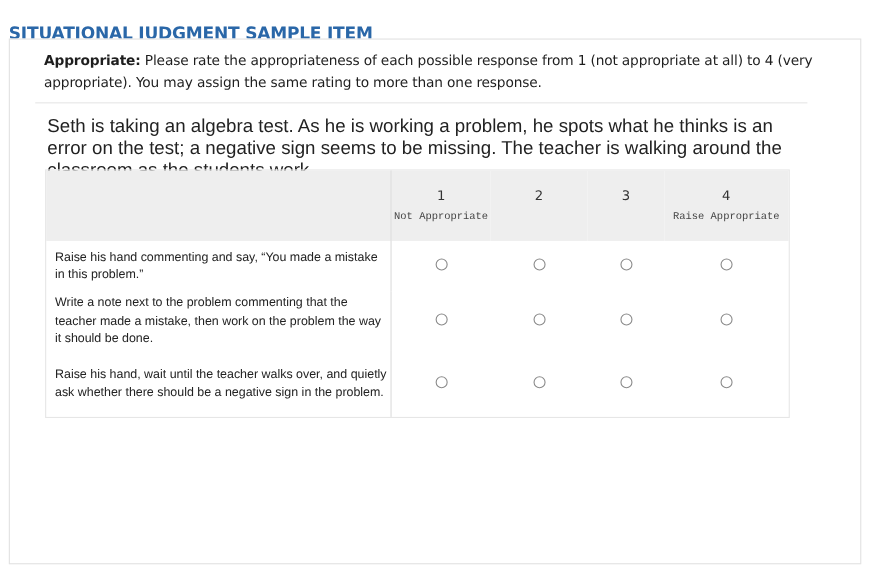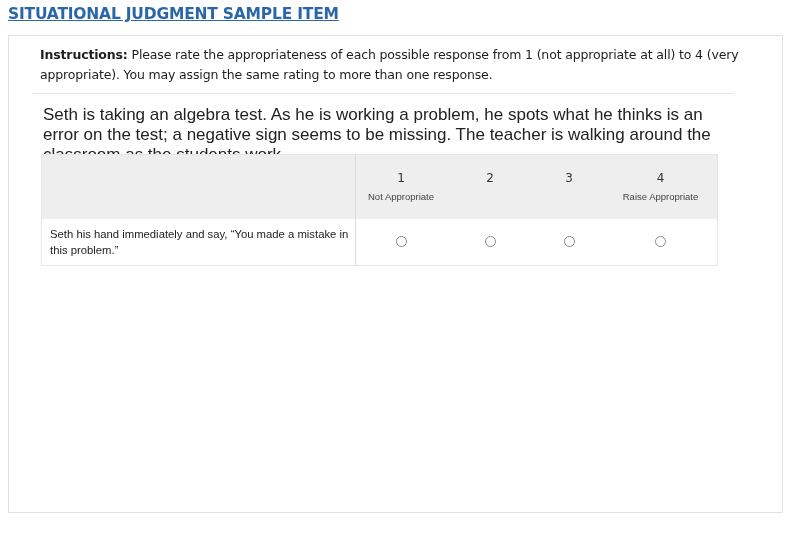--- a/index.html
+++ b/index.html
@@ -1,20 +1,20 @@
 <!DOCTYPE html>
 <html><head>
 <meta charset="utf-8">
 <style>
   html, body { margin: 0; padding: 0; background: #ffffff; }
   body { width: 798px; height: 533px; position: relative; overflow: hidden; font-family: "Liberation Sans", sans-serif; color: #222; }
   .page-title {
-    position: absolute; left: 8px; top: 5px;
+    position: absolute; left: 8px; top: 21px;
     font-family: "DejaVu Sans", sans-serif; font-weight: bold;
-    font-size: 15.5px; letter-spacing: -0.2px; color: #2a67a8; text-decoration: underline;
+    font-size: 15.5px; letter-spacing: -0.2px; color: #2a67a8;
   }
   .card {
     position: absolute; left: 8px; top: 35px; width: 775px; height: 478px;
     border: 1px solid #e2e2e2; box-sizing: border-box; background: #fff;
   }
   .instructions {
     position: absolute; left: 40px; top: 45px; width: 700px;
     font-family: "DejaVu Sans", sans-serif; font-size: 12.5px; line-height: 20px; color: #1e1e1e;
     letter-spacing: -0.15px;
   }
@@ -27,36 +27,36 @@
     font-size: 17px; line-height: 20px; color: #222;
   }
   .grid {
     position: absolute; left: 41px; top: 154px; width: 677px;
     border: 1px solid #e6e6e6; box-sizing: border-box;
   }
   table { border-collapse: collapse; width: 100%; }
   th { background: #eeeeee; height: 64px; font-weight: normal; vertical-align: top; padding: 0; }
   th.blank { width: 313px; border-right: 1px solid #dcdcdc; }
   th .num { display: block; margin-top: 16px; font-family: "DejaVu Sans", sans-serif; font-size: 12px; color: #333; }
-  th .lbl { display: block; margin-top: 6px; font-family: Liberation Sans, sans-serif; font-size: 9.5px; color: #444; }
+  th .lbl { display: block; margin-top: 6px; font-family: Liberation Mono, monospace; font-size: 9.5px; color: #444; }
   td { padding: 0; vertical-align: middle; }
   td.resp { border-right: 1px solid #dcdcdc; padding-left: 8px; font-size: 11.3px; line-height: 16.5px; color: #222; }
   td.cell { text-align: center; }
   .radio {
     display: inline-block; width: 9px; height: 9px; border: 1px solid #8a8a8a; border-radius: 50%; background: #fff; cursor: pointer;
   }
 </style>
 </head>
 <body>
 
 <div class="page-title">SITUATIONAL JUDGMENT SAMPLE ITEM</div>
 
 <div class="card"></div>
 
-<div class="instructions"><b>Instructions:</b><span> Please rate the appropriateness of each possible response from 1 (not appropriate at all) to 4 (very appropriate). You may assign the same rating to more than one response.</span></div>
+<div class="instructions"><b>Appropriate:</b><span> Please rate the appropriateness of each possible response from 1 (not appropriate at all) to 4 (very appropriate). You may assign the same rating to more than one response.</span></div>
 
 <div class="divider"></div>
 
 <div class="scenario">Seth is taking an algebra test. As he is working a problem, he spots what he thinks is an error on the test; a negative sign seems to be missing. The teacher is walking around the classroom as the students work.</div>
 
 <div class="grid">
   <table>
     <thead>
       <tr>
         <th class="blank"></th>
@@ -71,21 +71,35 @@
           <span class="num">3</span>
         </th>
         <th>
           <span class="num">4</span>
           <span class="lbl">Raise Appropriate</span>
         </th>
       </tr>
     </thead>
     <tbody>
       <tr style="height:46px">
-        <td class="resp">Seth his hand immediately and say, “You made a mistake in this problem.”</td>
+        <td class="resp">Raise his hand commenting and say, “You made a mistake in this problem.”</td>
+        <td class="cell"><span class="radio"></span></td>
+        <td class="cell"><span class="radio"></span></td>
+        <td class="cell"><span class="radio"></span></td>
+        <td class="cell"><span class="radio"></span></td>
+      </tr>
+      <tr style="height:54px">
+        <td class="resp">Write a note next to the problem commenting that the teacher made a mistake, then work on the problem the way it should be done.</td>
+        <td class="cell"><span class="radio"></span></td>
+        <td class="cell"><span class="radio"></span></td>
+        <td class="cell"><span class="radio"></span></td>
+        <td class="cell"><span class="radio"></span></td>
+      </tr>
+      <tr style="height:60px">
+        <td class="resp">Raise his hand, wait until the teacher walks over, and quietly ask whether there should be a negative sign in the problem.</td>
         <td class="cell"><span class="radio"></span></td>
         <td class="cell"><span class="radio"></span></td>
         <td class="cell"><span class="radio"></span></td>
         <td class="cell"><span class="radio"></span></td>
       </tr>
     </tbody>
   </table>
 </div>
 
 </body></html>

